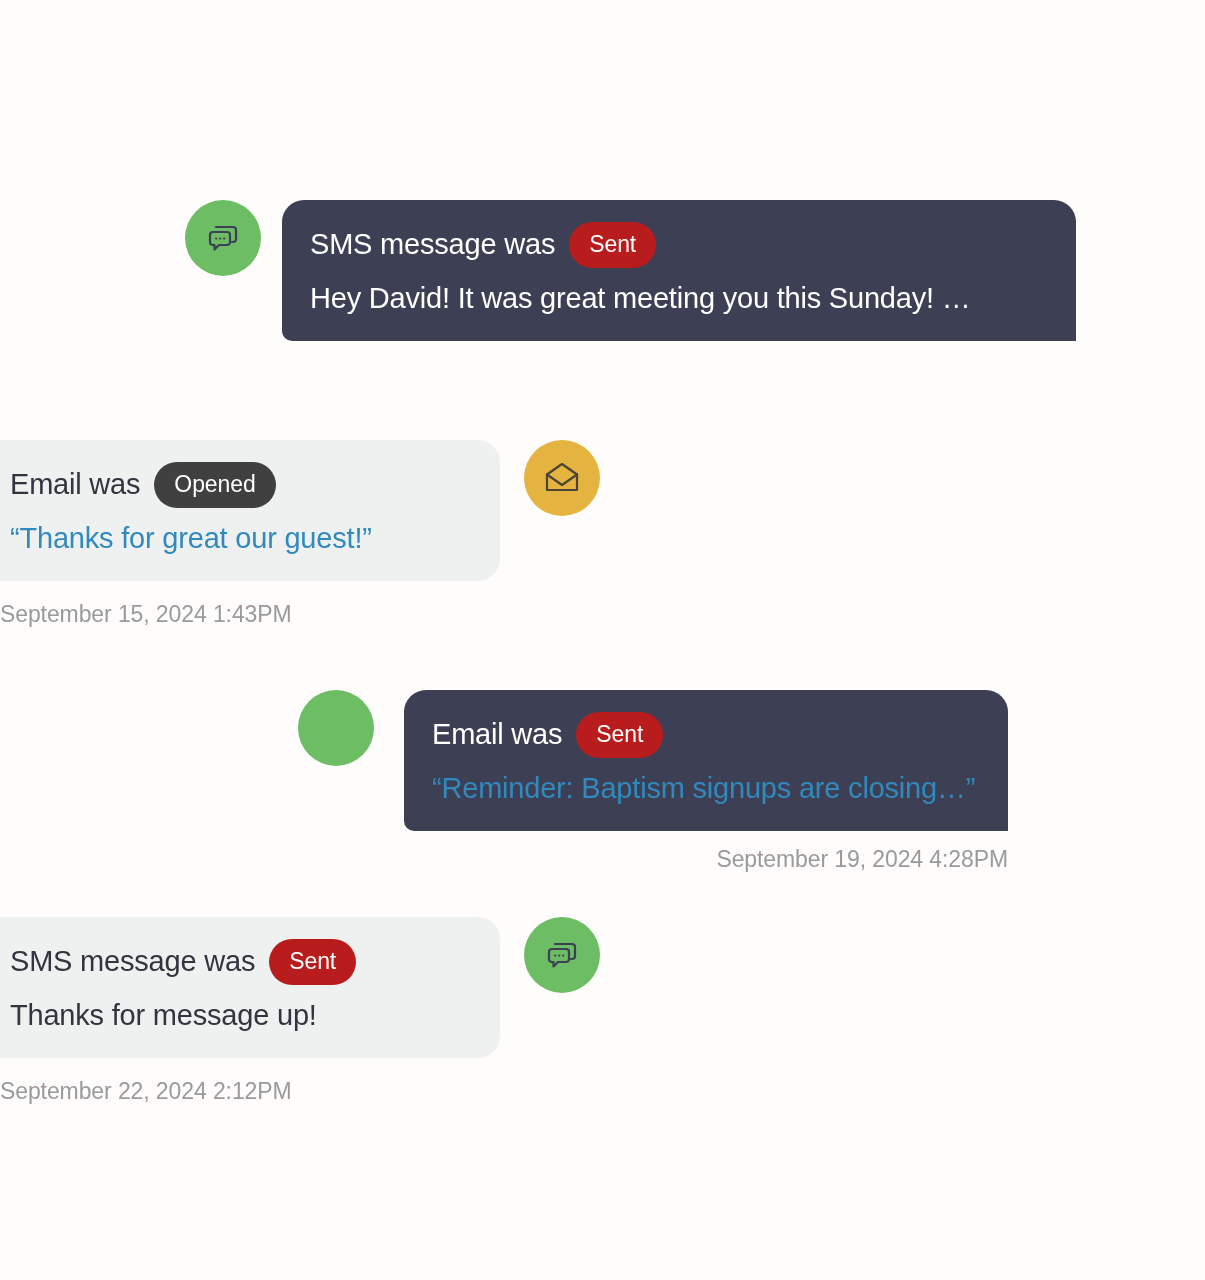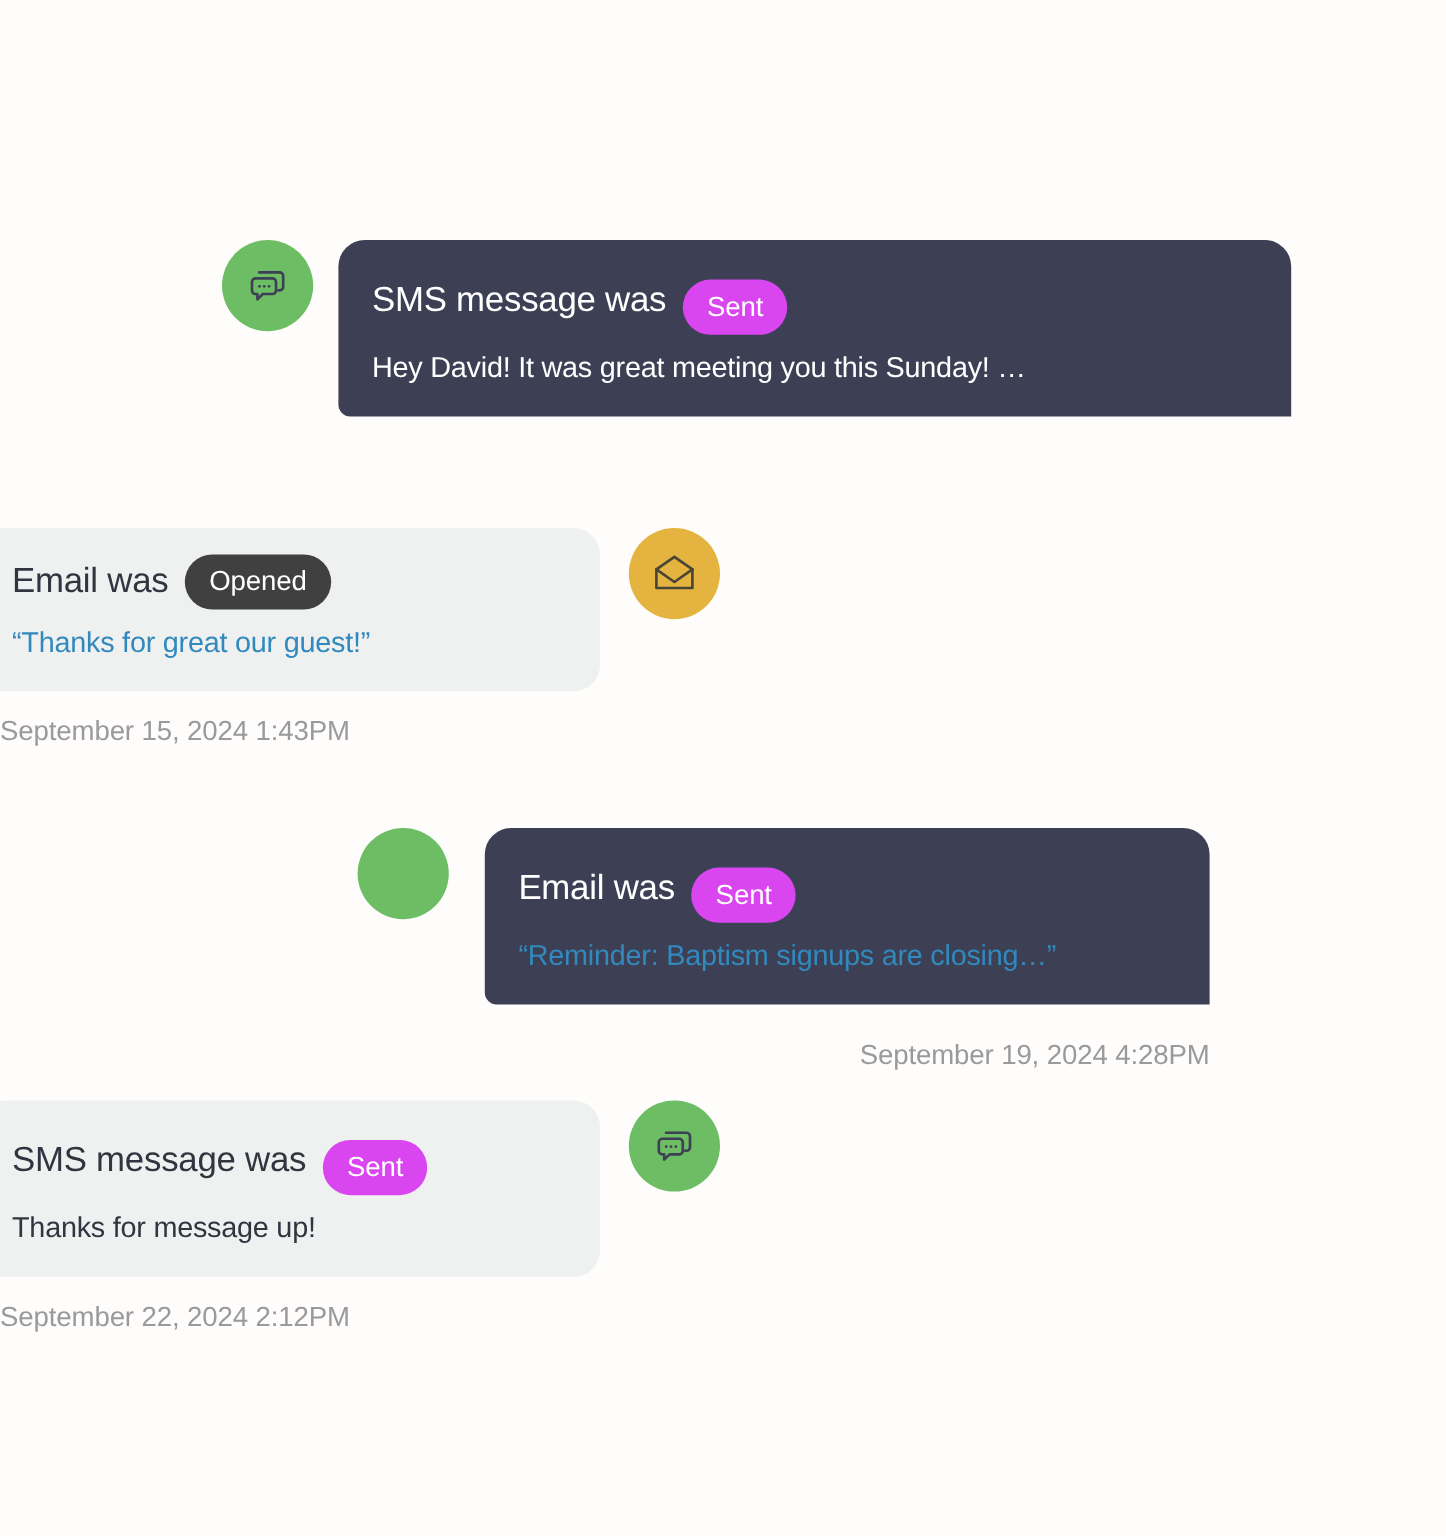--- a/index.html
+++ b/index.html
@@ -77,26 +77,26 @@
 
   .badge {
     display: inline-block;
     font-size: 23px;
     line-height: 1;
     color: #ffffff;
     padding: 11px 20px 12px 20px;
     border-radius: 999px;
     letter-spacing: -0.1px;
   }
-  .badge.sent   { background: #d946ef; margin-top: 11px; }
+  .badge.sent   { background: #b91c1c; }
   .badge.opened { background: #404040; }
 
   .preview {
     margin-top: 14px;
-    font-size: 24px;
+    font-size: 29px;
     line-height: 1.15;
     letter-spacing: -0.2px;
     white-space: nowrap;
   }
   .preview.plain-dark  { color: #ffffff; }
   .preview.plain-light { color: #32343f; }
   .preview.link        { color: #3189be; }
 
   
   .timestamp {
@@ -117,21 +117,21 @@
   
   #event-1 { top: 440px; left: -18px; }
   #event-1 .event-row { gap: 24px; }
   #event-1 .bubble { width: 518px; }
   #event-1 .ts-wrap { text-align: left; padding-left: 18px; padding-top: 20px; }
 
   
   #event-2 { top: 690px; left: 298px; }
   #event-2 .event-row { gap: 30px; }
   #event-2 .bubble { width: 604px; }
-  #event-2 .ts-wrap { text-align: right; width: 710px; padding-top: 29px; }
+  #event-2 .ts-wrap { text-align: right; width: 710px; padding-top: 15px; }
 
   
   #event-3 { top: 917px; left: -18px; }
   #event-3 .event-row { gap: 24px; }
   #event-3 .bubble { width: 518px; }
   #event-3 .ts-wrap { text-align: left; padding-left: 18px; padding-top: 20px; }
 </style>
 </head>
 <body>
 

